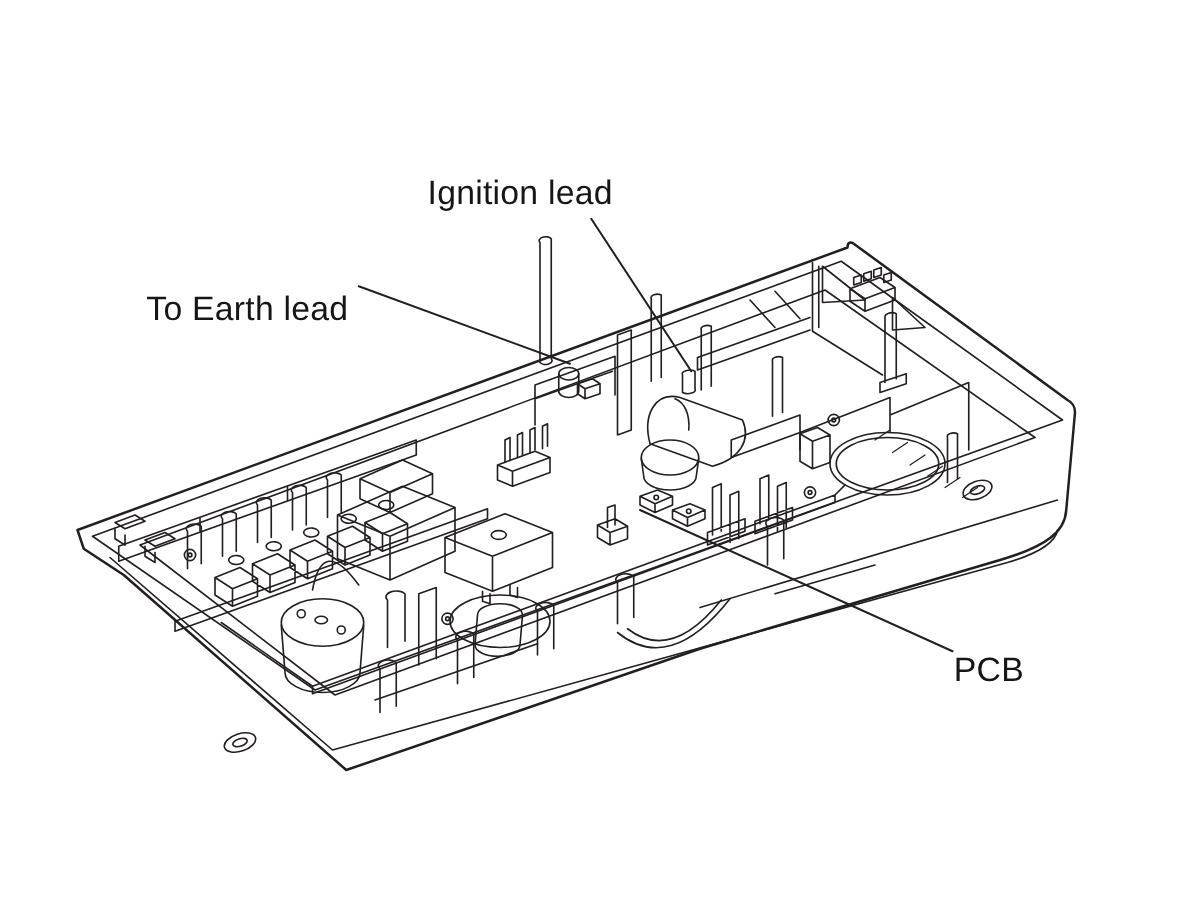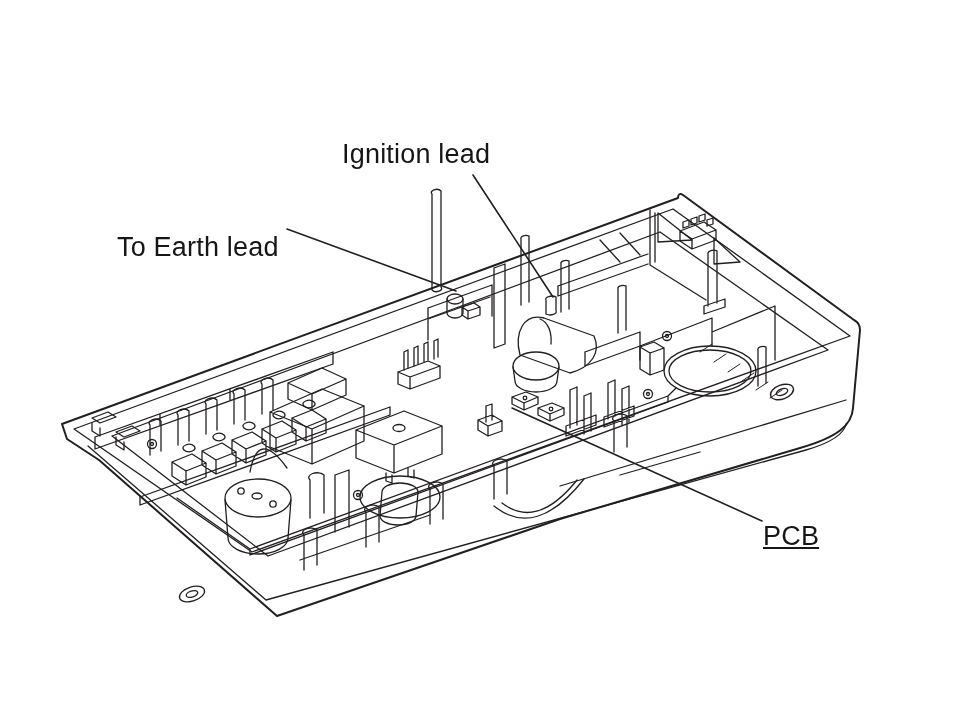--- a/index.html
+++ b/index.html
@@ -22,21 +22,21 @@
     position: absolute;
     font-family: "Liberation Sans", sans-serif;
     font-size: 27px;
     line-height: 1.1;
     color: #161616;
     white-space: nowrap;
     letter-spacing: 0.2px;
   }
   #label-ignition { left: 342px; top: 140px; }
   #label-earth    { left: 117px; top: 204px; margin-top: 29px; }
-  #label-pcb      { left: 763px; top: 522px; text-decoration: underline; }
+  #label-pcb      { left: 763px; top: 522px; }
   svg * { vector-effect: non-scaling-stroke; }
 </style>
 </head>
 <body>
 
 <div class="stage">
 
   <svg class="drawing" width="960" height="720" viewBox="0 0 960 720" fill="none" stroke="#231f20" stroke-width="1.3" stroke-linecap="round" stroke-linejoin="round">
 
     <g>

